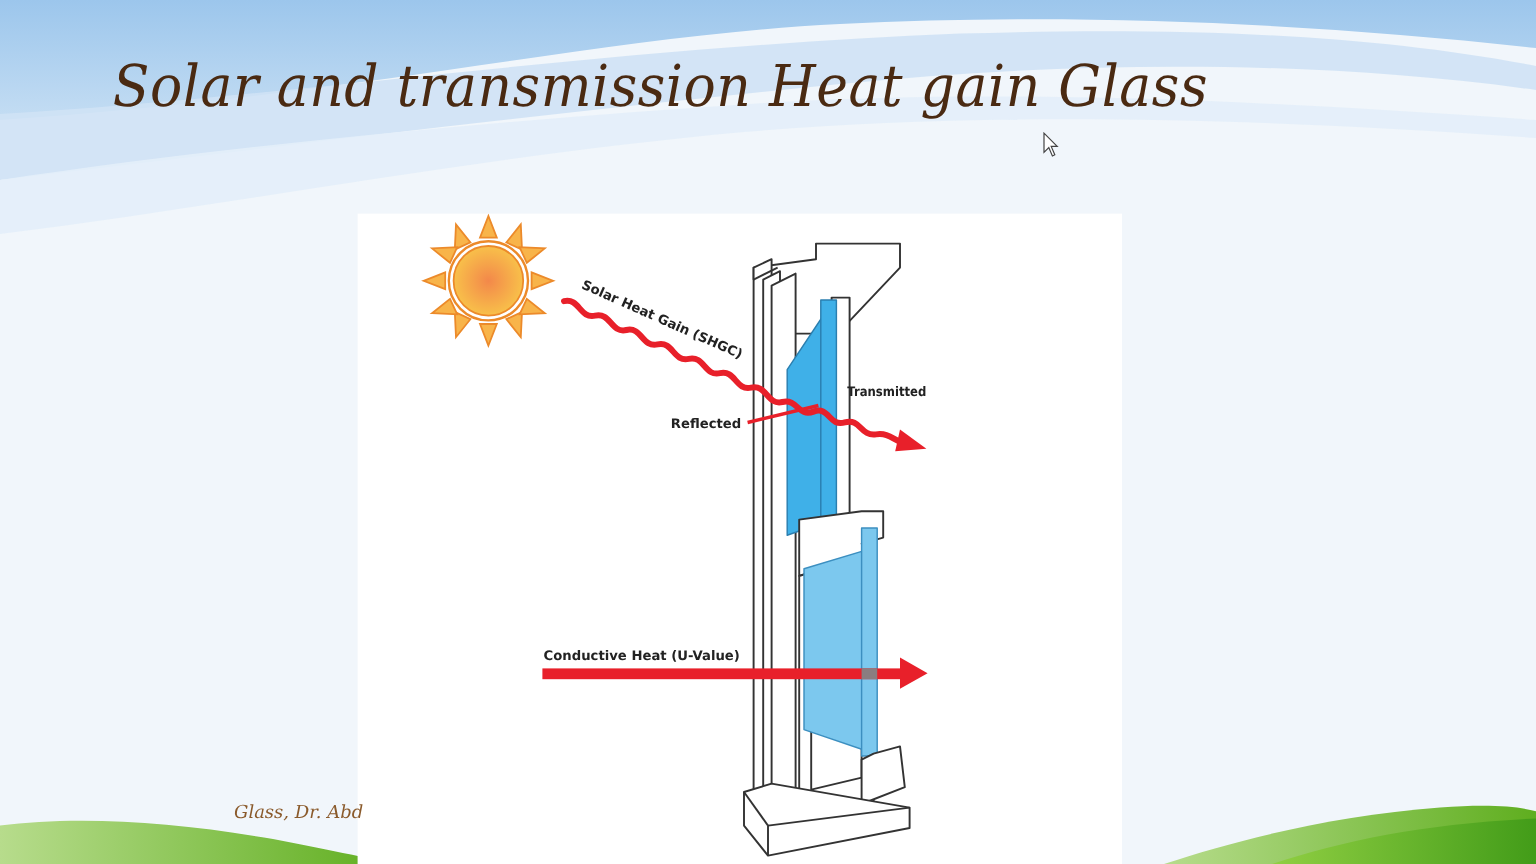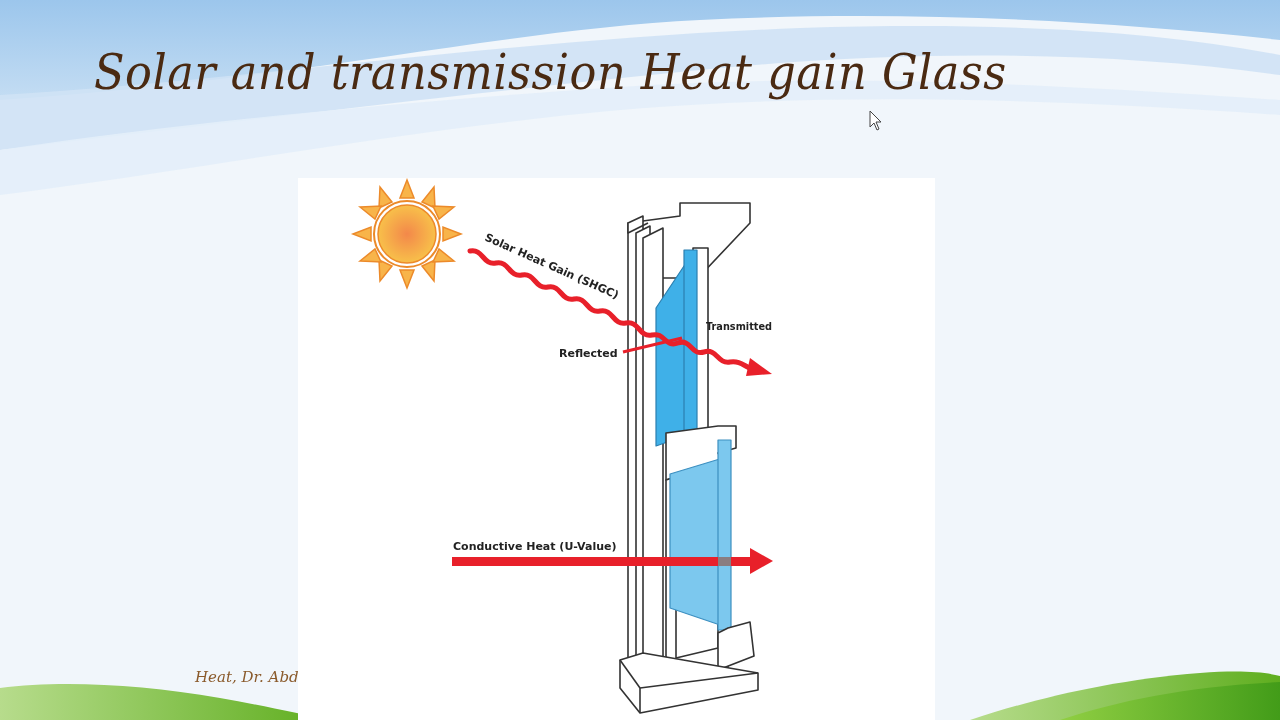--- a/index.html
+++ b/index.html
@@ -124,17 +124,17 @@
     <polygon points="452,370 475,383 452,396" fill="#e8202a"></polygon>
     <rect x="420" y="379" width="13" height="9" fill="#8a7d80"></rect>
 
     <text x="186" y="62" transform="rotate(24 186 62)" font-family="DejaVu Sans, sans-serif" font-size="11" font-weight="bold" fill="#222">Solar Heat Gain (SHGC)</text>
     <text x="408" y="152" font-family="DejaVu Sans, sans-serif" font-size="11" font-weight="bold" fill="#222" textLength="66" lengthAdjust="spacingAndGlyphs">Transmitted</text>
     <text x="261" y="179" font-family="DejaVu Sans, sans-serif" font-size="11" font-weight="bold" fill="#222">Reflected</text>
     <text x="155" y="372" font-family="DejaVu Sans, sans-serif" font-size="11" font-weight="bold" fill="#222">Conductive Heat (U-Value)</text>
   </svg>
 </div>
 
-<div class="author">Heat, Dr. Abd</div>
+<div class="author">Glass, Dr. Abd</div>
 
 <svg class="cursor" width="14" height="22" viewBox="0 0 14 22">
   <path d="M1,1 L1,17 L5,13 L8,20 L10,19 L7,12 L12,12 Z" fill="#fff" stroke="#444" stroke-width="1"></path>
 </svg>
 
 </body></html>

